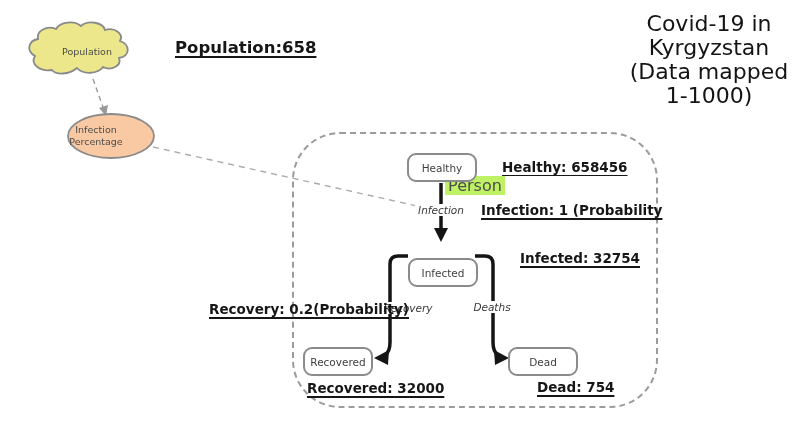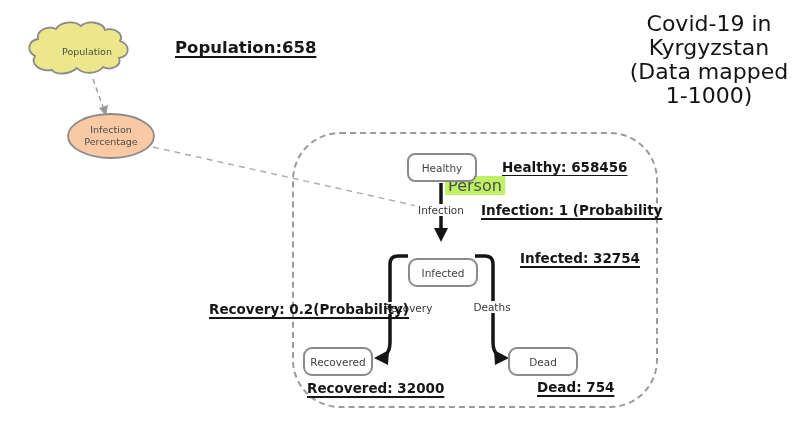--- a/index.html
+++ b/index.html
@@ -15,36 +15,36 @@
   }
   .state-box {
     position:absolute; width:70px; height:29px; box-sizing:border-box;
     border:2px solid #8b8b8b; border-radius:9px; background:#ffffff;
     display:flex; align-items:center; justify-content:center;
     font-size:10.5px; color:#3f3f3f; white-space:nowrap;
   }
   .trans-label {
     position:absolute; transform:translateX(-50%);
     background:#ffffff; padding:0 3px;
-    font-size:10.5px; color:#383838; white-space:nowrap;
+    font-size:10.5px; color:#383838; white-space:nowrap;font-style:italic;
   }
   .frame {
     position:absolute; left:292px; top:132px; width:366px; height:276px;
     box-sizing:border-box; border:2px dashed #9b9b9b; border-radius:48px;
   }
   .frame-label {
     position:absolute; left:475px; top:136px; transform:translateX(-50%);
     font-size:16px; color:#4c4c4c; background:#bef264; padding:0 3px; white-space:nowrap;margin-top:40px;
   }
   .cloud-label {
     position:absolute; left:87px; top:46px; transform:translateX(-50%);
     font-size:9.5px; color:#4c4c4c; white-space:nowrap;
   }
   .ellipse-label {
-    position:absolute; left:111px; top:124px; transform:translateX(-50%);
+    position:absolute; left:96px; top:124px; transform:translateX(-50%);
     width:70px; text-align:center; font-size:9.5px; line-height:11.5px; color:#4c4c4c;
   }
   .pop-value { left:175px; top:38px; font-size:16.5px; }
   .title {
     position:absolute; left:624px; top:12px; width:170px;
     text-align:center; font-size:22px; line-height:24px; color:#141414;
   }
 </style>
 </head>
 <body>
@@ -74,21 +74,21 @@
     <path d="M475,256 L485,256 Q493,256 493,264 L493,342 Q493,352 498,355" stroke="#151515" stroke-width="3.5" fill="none"></path>
     <polygon points="509,358 494,350 495,365" fill="#151515"></polygon>
   </svg>
 
   <div class="cloud-label">Population</div>
   <div class="ellipse-label">Infection Percentage</div>
 
   <div class="frame"></div>
   <div class="frame-label">Person</div>
 
-  <div class="state-box" style="left:407px; top:153px;border-radius:8px;">Healthy</div>
+  <div class="state-box" style="left:407px; top:153px;">Healthy</div>
   <div class="state-box" style="left:408px; top:258px;">Infected</div>
   <div class="state-box" style="left:303px; top:347px;">Recovered</div>
   <div class="state-box" style="left:508px; top:347px;">Dead</div>
 
   <div class="trans-label" style="left:441px; top:204px;">Infection</div>
   <div class="trans-label" style="left:408px; top:302px;">Recovery</div>
   <div class="trans-label" style="left:492px; top:301px;">Deaths</div>
 
   <div class="value pop-value">Population:658</div>
   <div class="value" style="left:502px; top:159px;text-decoration:underline;">Healthy: 658456</div>

